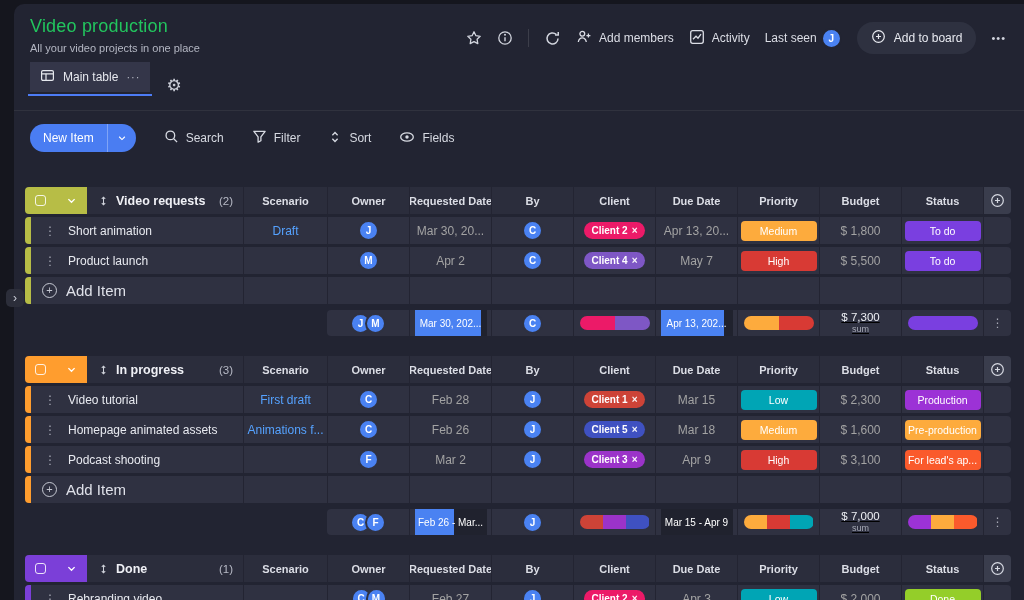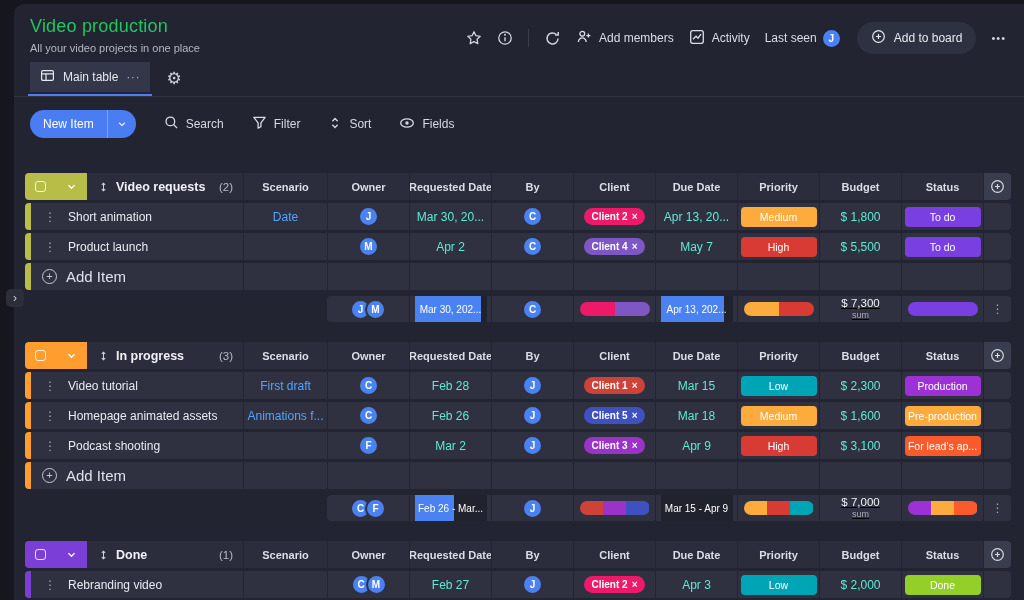--- a/index.html
+++ b/index.html
@@ -24,21 +24,21 @@
   .text-btn { display:flex; align-items:center; gap:7px; font-size:12px; color:#dcdee6; cursor:pointer; white-space:nowrap; }
   .last-seen { display:flex; align-items:center; gap:4px; font-size:12px; color:#dcdee6; }
   .add-to-board { display:flex; align-items:center; gap:8px; background:#2e3140; border-radius:16px;
     padding:7px 14px; font-size:12px; color:#e8eaf0; cursor:pointer; white-space:nowrap; }
   .more-dots { font-size:11px; letter-spacing:1px; color:#d2d5de; cursor:pointer; }
 
   
   .tabs-row { display:flex; align-items:center; gap:16px; padding:8px 16px 0 16px;
     border-bottom:1px solid #30323e; position:relative; margin-top:0; }
   .tab { position:relative; display:flex; align-items:center; gap:8px; background:#343649;
-    border-radius:0; padding:6px 10px; font-size:12px; color:#e6e8ee; cursor:pointer; margin-bottom:4px; }
+    border-radius:0; padding:6px 10px; font-size:12px; color:#e6e8ee; cursor:pointer; margin-bottom:18px; }
   .tab::after { content:""; position:absolute; left:-2px; right:-2px; bottom:-4px; height:2px; background:#4d7cf6; }
   .tab-dots { color:#b9bcc7; font-size:11px; letter-spacing:1px; }
   .gear { font-size:17px; color:#c9ccd6; cursor:pointer; margin-bottom:2px; }
 
   
   .toolbar { display:flex; align-items:center; gap:28px; padding:13px 16px 0 16px; }
   .new-item { display:flex; align-items:stretch; background:#4a7df2; border-radius:14px; overflow:hidden;
     color:#fff; font-size:12px; cursor:pointer; }
   .new-item .lbl { padding:7px 13px; }
   .new-item .sep { width:1px; background:rgba(255,255,255,.3); }
@@ -63,21 +63,21 @@
   .gcheck { width:11px; height:11px; border:1.5px solid rgba(255,255,255,.85); border-radius:3px; }
   .gchev { display:flex; color:#fff; }
   .ghandle { display:flex; color:#cfd2da; margin:0 7px 0 11px; }
   .gname { font-size:12.5px; font-weight:700; color:#f0f1f6; white-space:nowrap; }
   .gcount { margin-left:auto; padding-right:10px; font-size:11.5px; color:#b7bac6; }
 
   .bar-accent { flex:0 0 6px; align-self:stretch; }
   .row-dots { color:#a7aab6; font-size:12px; margin-left:10px; width:18px; text-align:center; cursor:pointer; }
   .item-label { font-size:12px; color:#e8eaf0; margin-left:9px; white-space:nowrap; }
   .link { font-size:12px; color:#55a2ff; white-space:nowrap; cursor:pointer; }
-  .txt { font-size:12px; color:#5eead4; white-space:nowrap; }
+  .txt { font-size:12px; color:#a3a3a3; white-space:nowrap; }
 
   .avatars { display:flex; }
   .avatar { width:21px; height:21px; border-radius:50%; background:#4a82f2; color:#fff; font-size:10px;
     font-weight:700; display:flex; align-items:center; justify-content:center; border:2px solid #2f3141; }
   .avatar + .avatar { margin-left:-6px; }
 
   .cpill { height:17px; display:flex; align-items:center; gap:4px; padding:0 8px; border-radius:9px;
     font-size:10px; font-weight:700; color:#fff; cursor:pointer; white-space:nowrap; }
   .cpill .x { font-size:10px; opacity:.95; }
   .spill { width:76px; height:20px; border-radius:4px; display:flex; align-items:center; justify-content:center;
@@ -287,21 +287,21 @@
             </svg>
           </div>
         </div>
         <div class="trow datarow">
           <div class="cell namecell">
             <div class="bar-accent" style="background: rgb(183, 189, 70);"></div>
             <span class="row-dots">⋮</span>
             <span class="item-label">Short animation</span>
           </div>
           <div class="cell">
-            <span class="link">Date</span>
+            <span class="link">Draft</span>
           </div>
           <div class="cell">
             <div class="avatars">
               <span class="avatar">J</span>
             </div>
           </div>
           <div class="cell">
             <span class="txt">Mar 30, 20...</span>
           </div>
           <div class="cell">

